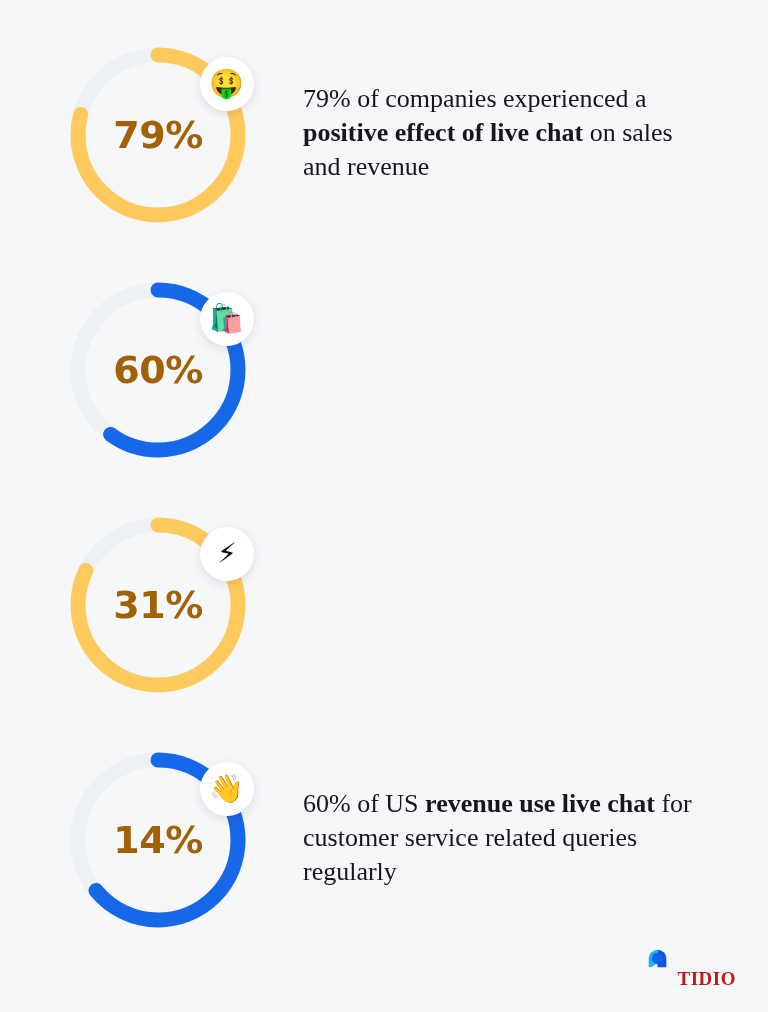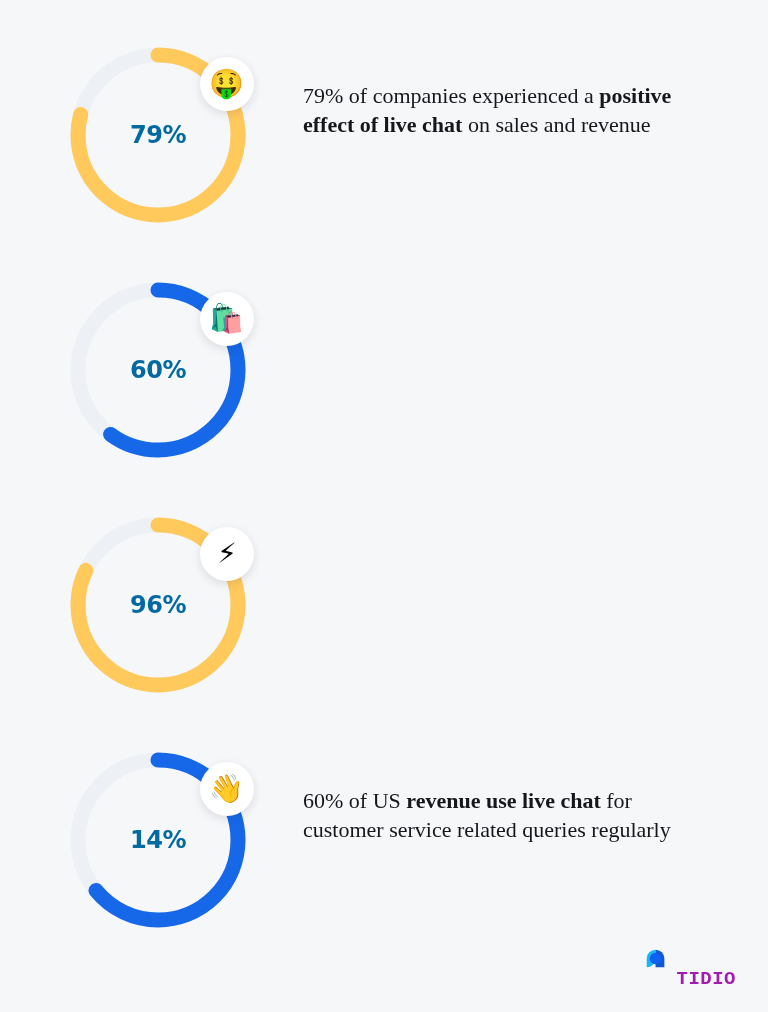--- a/index.html
+++ b/index.html
@@ -58,23 +58,23 @@
     position: absolute;
     left: 0;
     top: 0;
     width: 178px;
     height: 178px;
     display: flex;
     align-items: center;
     justify-content: center;
     font-family: "DejaVu Sans", "Liberation Sans", sans-serif;
     font-weight: bold;
-    font-size: 24px;
+    font-size: 38px;
     letter-spacing: -0.5px;
-    color: #0369a1;
+    color: #a16207;
     pointer-events: none;
   }
 
   .donut-badge {
     position: absolute;
     width: 54px;
     height: 54px;
     border-radius: 50%;
     background: #FFFFFF;
     left: 131px;
@@ -87,21 +87,21 @@
     box-shadow: 0 3px 10px rgba(30, 40, 60, 0.13);
     font-family: "DejaVu Sans", sans-serif;
   }
 
   
   .stat-text {
     position: absolute;
     left: 303px;
     top: 82px;
     width: 392px;
-    font-size: 22px;
+    font-size: 26px;
     line-height: 1.30;
     color: #15171C;
     font-family: "Liberation Serif", "DejaVu Serif", serif;
   }
 
   .stat-text b {
     font-weight: bold;
   }
 
   
@@ -114,25 +114,25 @@
     gap: 7px;
   }
 
   .brand-mark {
     width: 26px;
     height: 26px;
     display: block;
   }
 
   .brand-word {
-    font-family: Liberation Mono, monospace;
+    font-family: Liberation Serif, serif;
     font-size: 19px;
     font-weight: bold;
     letter-spacing: 0.5px;
-    color: #a21caf;
+    color: #b91c1c;
     margin-top: 40px;
   }
 </style>
 </head>
 <body>
 
 <div class="infographic">
 
   <div id="rows-host">
       <div class="stat-row r0">
@@ -155,21 +155,21 @@
           <div class="donut-value">60%</div>
           <div class="donut-badge">🛍️</div>
         </div>
       </div>
       <div class="stat-row r2">
         <div class="donut-wrap">
           <svg class="donut-svg" viewBox="0 0 178 178">
             <circle cx="89" cy="89" r="80" fill="none" stroke="#EDF0F5" stroke-width="15"></circle>
             <circle cx="89" cy="89" r="80" fill="none" stroke="#FFC95C" stroke-width="15" stroke-linecap="round" stroke-dasharray="412.18 502.65" transform="rotate(-90 89 89)"></circle>
           </svg>
-          <div class="donut-value">96%</div>
+          <div class="donut-value">31%</div>
           <div class="donut-badge">⚡</div>
         </div>
       </div>
       <div class="stat-row r3">
         <div class="donut-wrap">
           <svg class="donut-svg" viewBox="0 0 178 178">
             <circle cx="89" cy="89" r="80" fill="none" stroke="#EDF0F5" stroke-width="15"></circle>
             <circle cx="89" cy="89" r="80" fill="none" stroke="#1668E8" stroke-width="15" stroke-linecap="round" stroke-dasharray="321.70 502.65" transform="rotate(-90 89 89)"></circle>
           </svg>
           <div class="donut-value">14%</div>

